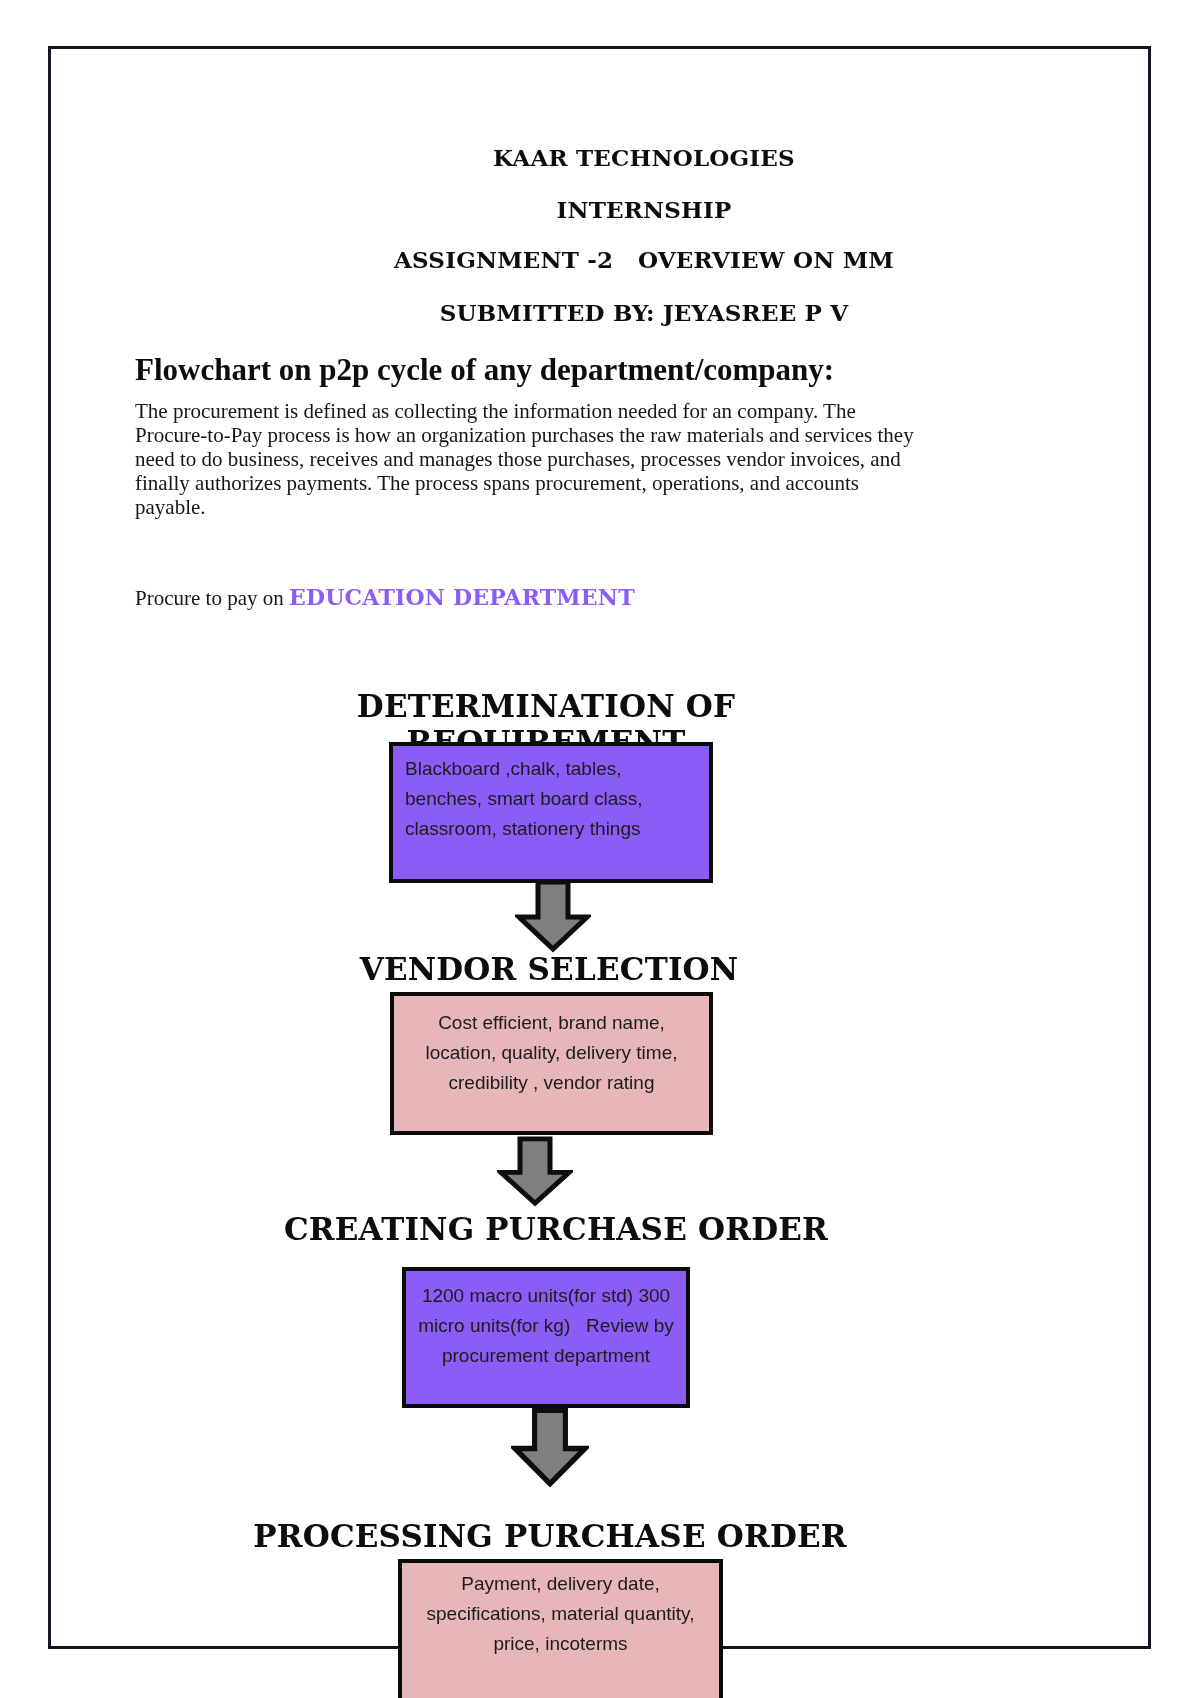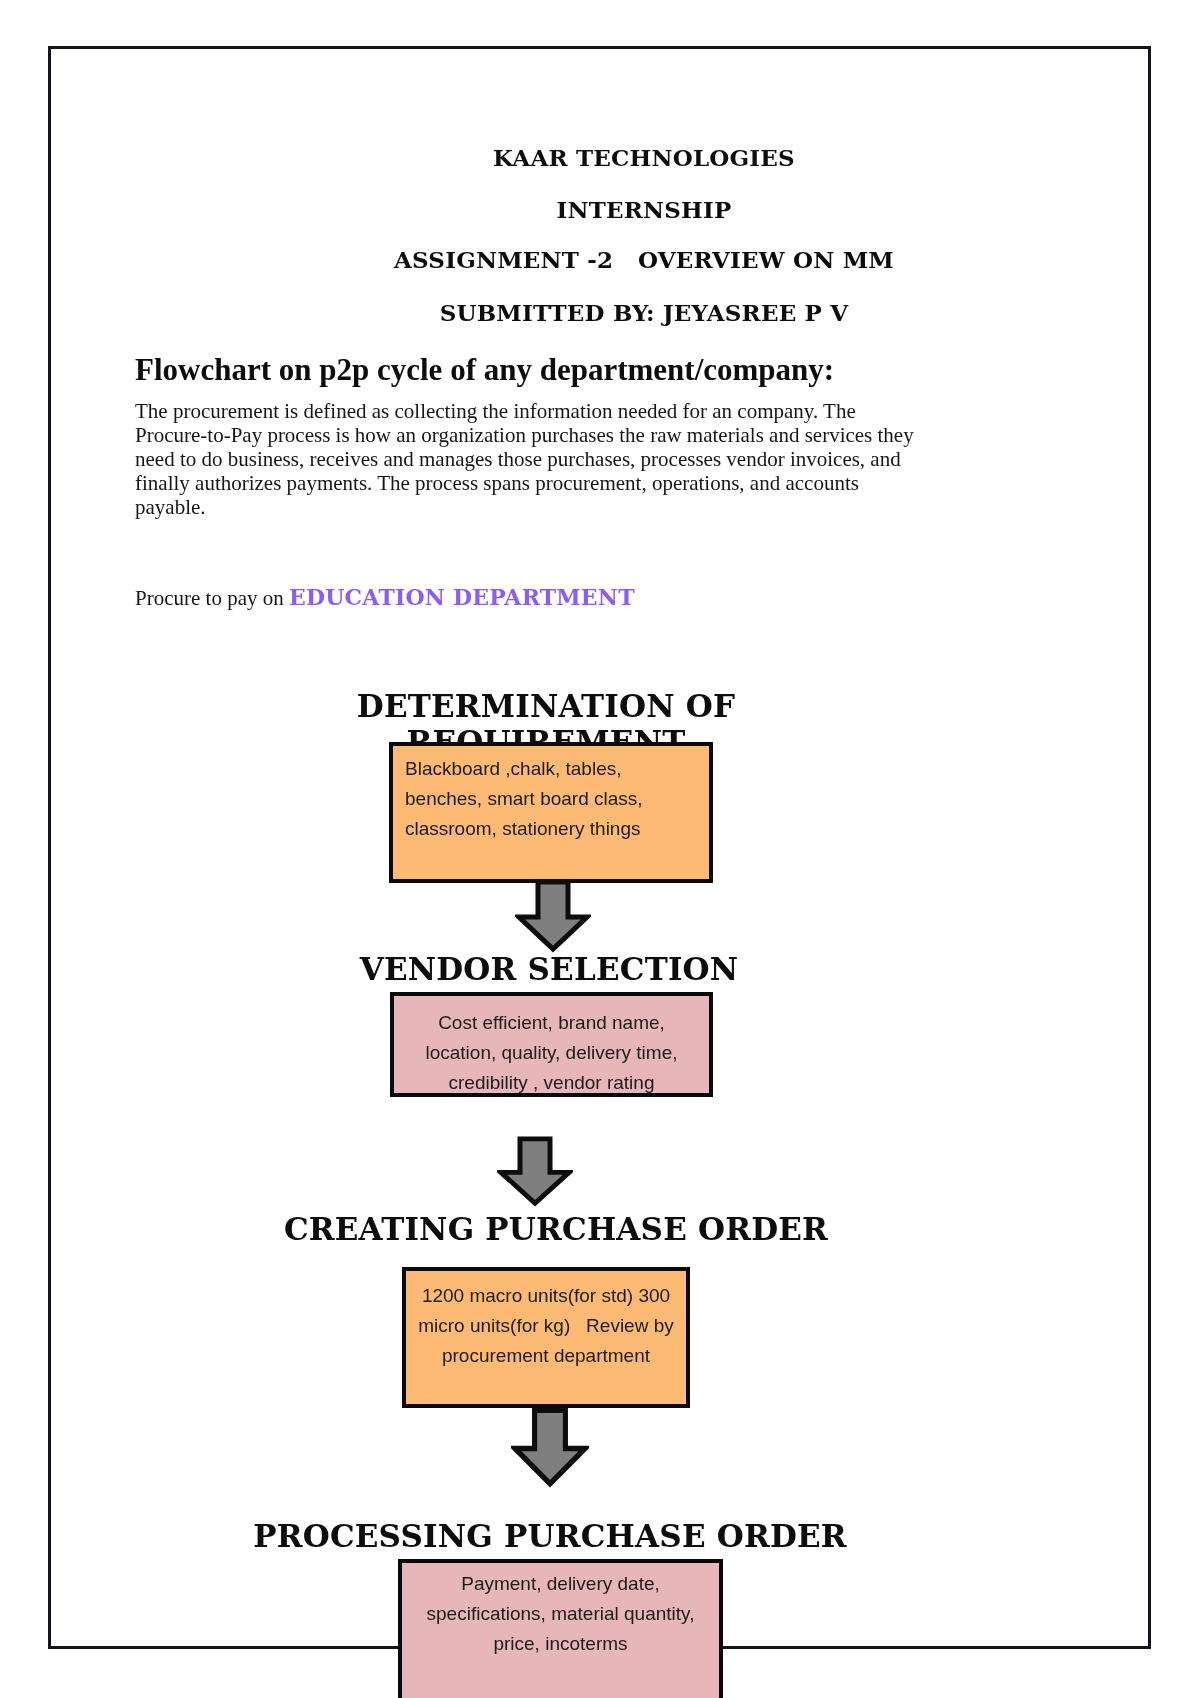--- a/index.html
+++ b/index.html
@@ -43,24 +43,24 @@
   .fh1{left:246px;top:688px;}
   .fh2{left:249px;top:951px;}
   .fh3{left:256px;top:1211px;}
   .fh4{left:250px;top:1518px;}
   .flow-box{
     position:absolute;box-sizing:border-box;
     border:4px solid #0a0a0a;
     font-family:"Liberation Sans", sans-serif;font-size:19px;
     line-height:30px;color:#1c1c1c;
   }
-  .fill-blue{background:#fdba74;}
+  .fill-blue{background:#8b5cf6;}
   .fill-pink{background:#e6b6b9;}
   .fb1{left:389px;top:742px;width:324px;height:141px;padding:8px 10px 0 12px;text-align:left;}
-  .fb2{left:390px;top:992px;width:323px;height:105px;padding:12px 6px 0 6px;text-align:center;}
+  .fb2{left:390px;top:992px;width:323px;height:143px;padding:12px 6px 0 6px;text-align:center;}
   .fb3{left:402px;top:1267px;width:288px;height:141px;padding:10px 6px 0 6px;text-align:center;}
   .fb4{left:398px;top:1559px;width:325px;height:160px;padding:6px 6px 0 6px;text-align:center;z-index:5;}
   .flow-arrow{position:absolute;z-index:2;}
   .ar1{left:515px;top:879px;width:76px;height:74px;}
   .ar2{left:497px;top:1136px;width:76px;height:71px;}
   .ar3{left:511px;top:1407px;width:78px;height:81px;}
   .flow-arrow svg{display:block;width:100%;height:100%;}
 </style>
 </head>
 <body>

